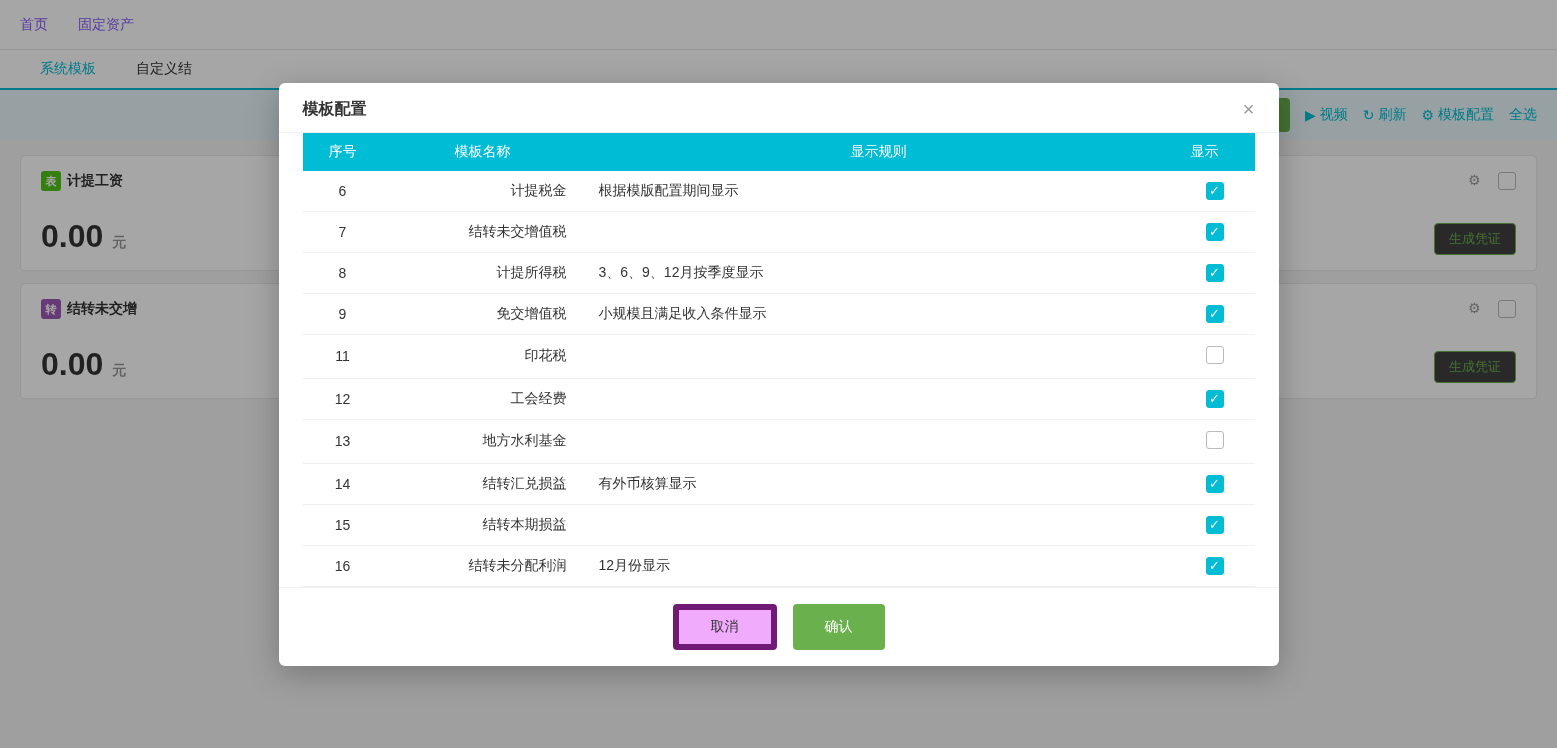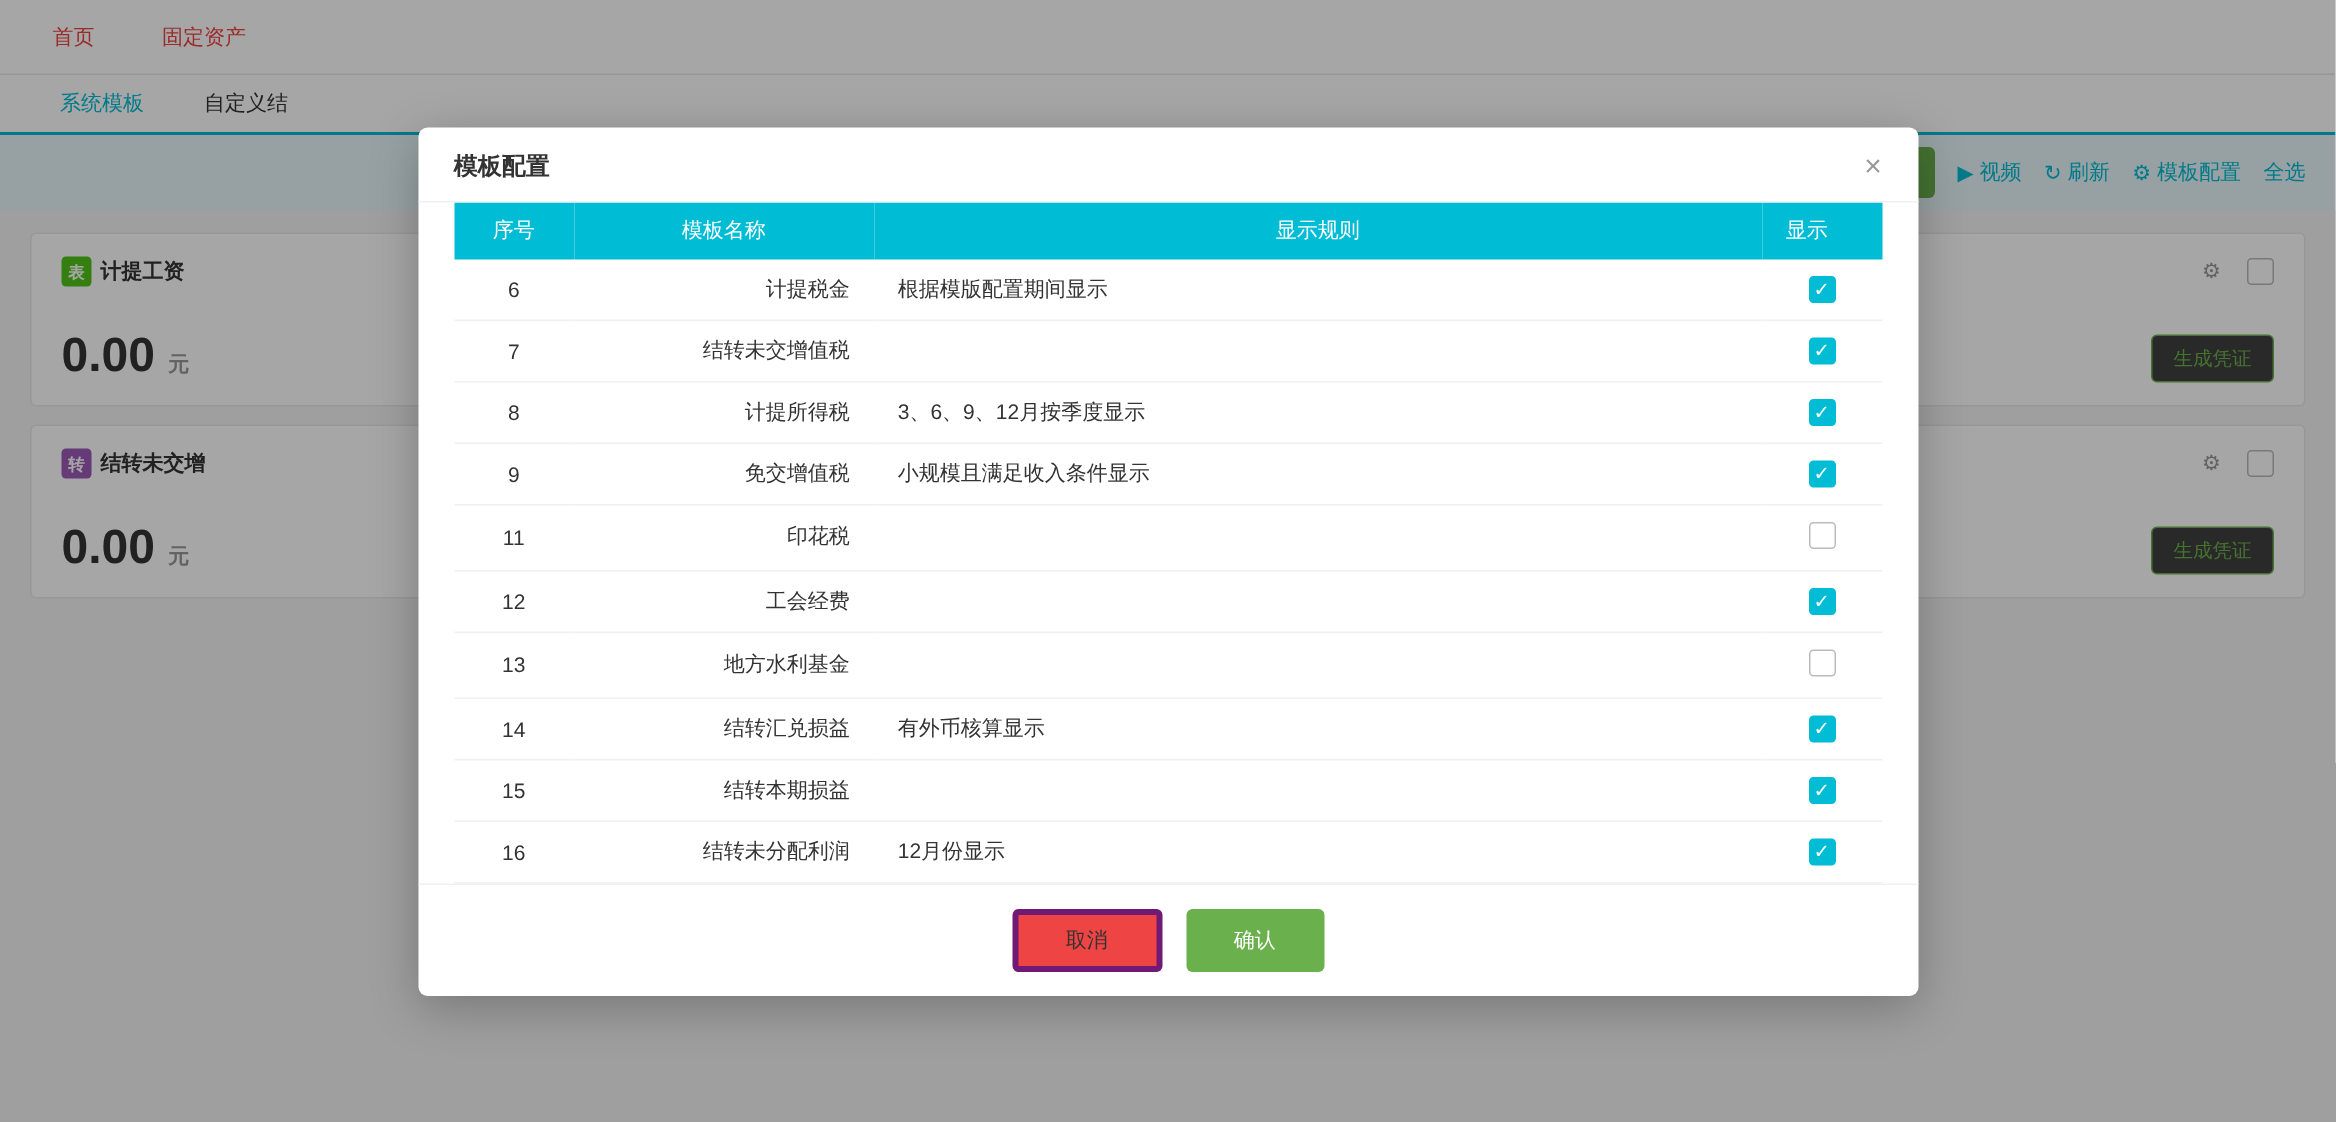--- a/index.html
+++ b/index.html
@@ -25,23 +25,22 @@
       height: 50px;
       display: flex;
       align-items: center;
       padding: 0 20px;
       gap: 30px;
       border-bottom: 1px solid #e8e8e8;
     }
 
     .top-nav-item {
       font-size: 14px;
-      color: #ef4444;
-      cursor: pointer;
-      margin-left: 15px;
+      color: #8b5cf6;
+      cursor: pointer;
     }
 
     .tabs-bar {
       background: #fff;
       display: flex;
       border-bottom: 2px solid #00bcd4;
       padding: 0 20px;
     }
 
     .tab-item {
@@ -263,22 +262,22 @@
     
     .modal-footer {
       display: flex;
       justify-content: center;
       padding: 16px 24px;
       gap: 16px;
       border-top: 1px solid #f0f0f0;
     }
 
     .btn-cancel {
-      border: 4px solid #701a75;
-      background: #ef4444;
+      border: 6px solid #701a75;
+      background: #f0abfc;
       color: #333;
       padding: 8px 32px;
       border-radius: 4px;
       cursor: pointer;
       font-size: 14px;
     }
 
     .btn-confirm {
       background: #6ab04c;
       color: #fff;

